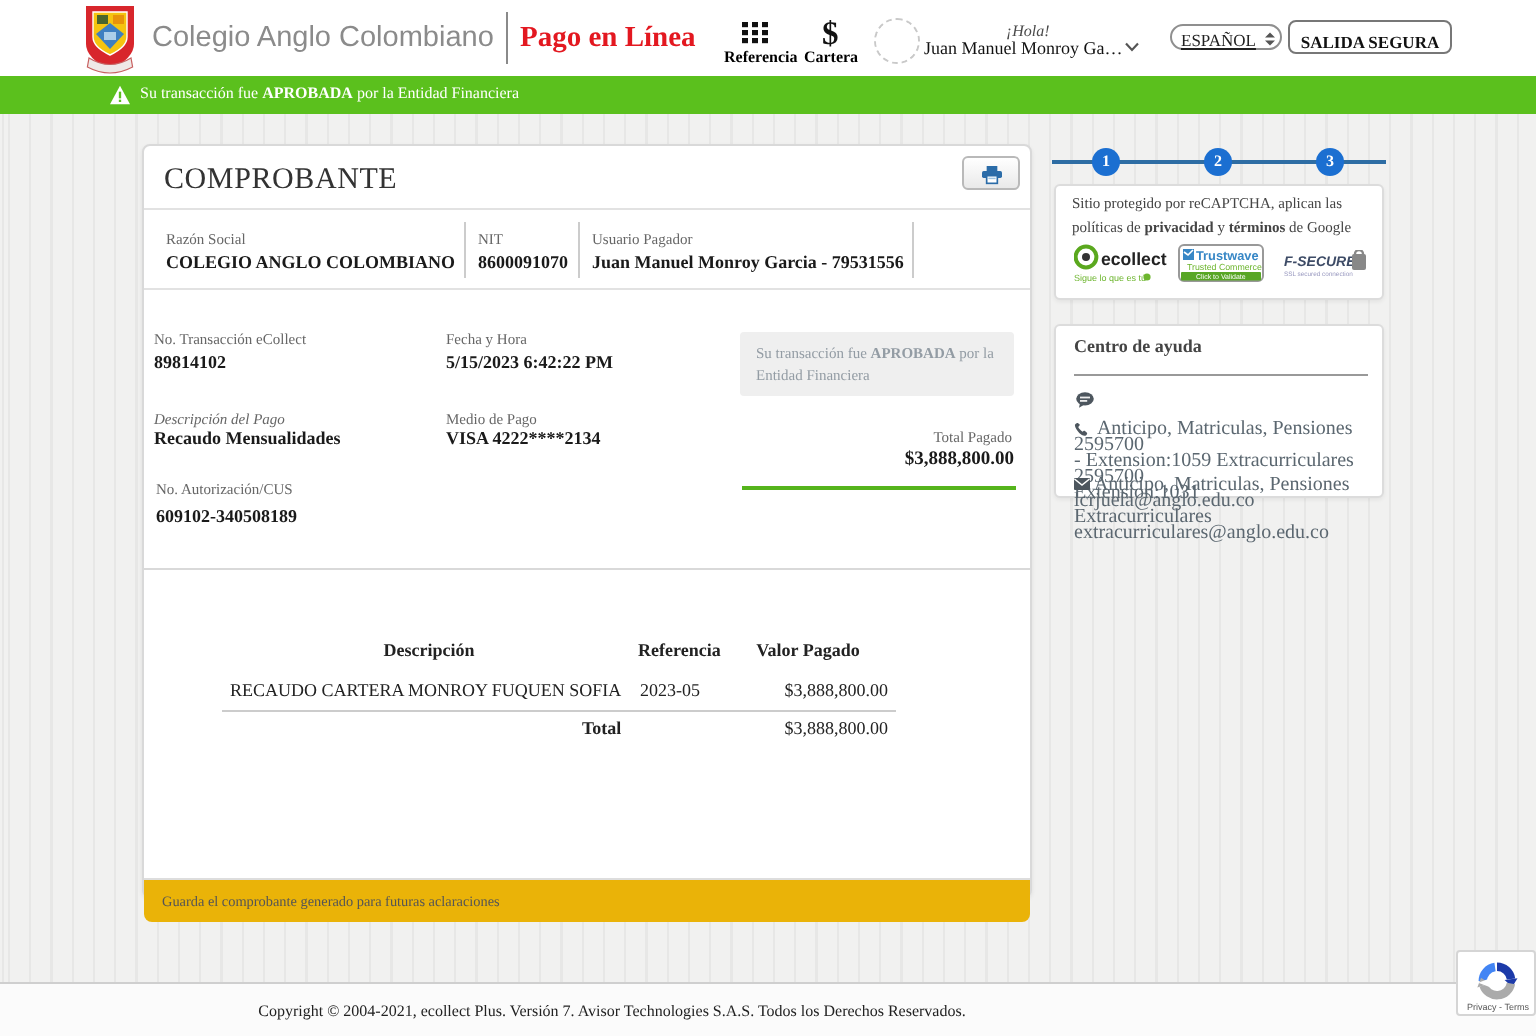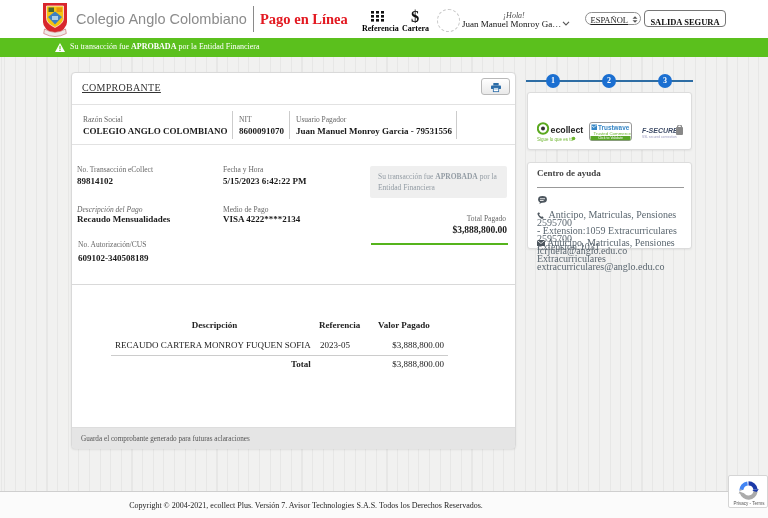--- a/index.html
+++ b/index.html
@@ -25,21 +25,21 @@
      background-position:4px 0; }
 
   
   #foot { position:absolute; left:0; top:491px; width:768px; height:27px; background:#fbfbfb; border-top:1px solid #cfcfcf; }
   #foot .c { position:absolute; top:9px; width:612px; text-align:center; font-size:8px; color:#222; }
 
   
   #card { position:absolute; left:71px; top:72px; width:445px; height:377px; background:#fff;
           border:1px solid #d9d9d9; border-radius:4px; box-shadow:0 1px 2px rgba(0,0,0,.08); }
   #cardhead { position:absolute; left:0; top:0; width:100%; height:32px; border-bottom:1px solid #e2e2e2; }
-  #cardhead .t { position:absolute; left:10px; top:9px; font-size:10px; letter-spacing:.3px; color:#333;text-decoration:underline; }
+  #cardhead .t { position:absolute; left:10px; top:9px; font-size:15px; letter-spacing:.3px; color:#333; }
   #printbtn { position:absolute; left:409px; top:5px; width:29px; height:17px; border:1px solid #b9b9b9; border-radius:3px;
               background:linear-gradient(#ffffff,#e9e9e9); }
 
   .lbl { font-size:7.5px; color:#666; }
   .val { font-size:9px; font-weight:bold; color:#1a1a1a; }
 
   
   #sec1 { position:absolute; left:0; top:32px; width:100%; height:40px; border-bottom:1px solid #e2e2e2; }
   .vdiv { position:absolute; top:6px; height:28px; width:1px; background:#cccccc; }
 
@@ -48,21 +48,21 @@
              color:#939ca4; font-size:7.5px; padding:5px 8px; line-height:11.2px; }
   #greenline { position:absolute; left:299px; top:170px; width:137px; height:1.8px; background:#55b41c; }
 
   #sechr { position:absolute; left:0px; top:211px; width:443px; height:1px; background:#d9d9d9; }
 
   
   .th { position:absolute; font-size:9px; font-weight:bold; color:#222; }
   .td { position:absolute; font-size:9px; color:#222; }
   #tline { position:absolute; left:39px; top:282px; width:337px; height:1px; background:#ccc; }
 
-  #cardfoot { position:absolute; left:0; top:354px; width:443px; height:22px; background:#e5e5e5;
+  #cardfoot { position:absolute; left:0; top:366px; width:443px; height:22px; background:#eab308;
               border-top:1px solid #ddd; border-radius:0 0 4px 4px; }
   #cardfoot .t { position:absolute; left:9px; top:7px; font-size:7.2px; color:#555; }
 
   
   #stepline { position:absolute; left:526px; top:80px; width:167px; height:2px; background:#2e6da4; }
   .step { position:absolute; top:74px; width:14px; height:14px; border-radius:50%; background:#1b6fd1; color:#fff;
           font-size:8px; font-weight:bold; text-align:center; line-height:14px; }
 
   #capbox { position:absolute; left:527px; top:92px; width:165px; height:58px; background:#fff;
             border:1px solid #dcdcdc; border-radius:3px; box-shadow:0 1px 2px rgba(0,0,0,.06); }
@@ -203,20 +203,21 @@
         <span class="t">Guarda el comprobante generado para futuras aclaraciones</span>
       </div>
   </div>
 
   <div id="stepline"></div>
   <div class="step" style="left:546px;">1</div>
   <div class="step" style="left:602px;">2</div>
   <div class="step" style="left:658px;">3</div>
 
   <div id="capbox">
+    <div class="txt">Sitio protegido por reCAPTCHA, aplican las políticas de <b>privacidad</b> y <b>términos</b> de Google</div>
 
     <svg class="abs" style="left:9px;top:29px" width="50" height="22" viewBox="0 0 50 22">
       <circle cx="6" cy="6.5" r="5.2" fill="#fff" stroke="#5aa81e" stroke-width="2"></circle>
       <circle cx="6" cy="6.5" r="2" fill="#333"></circle>
       <text x="13.5" y="10.5" font-family="Liberation Sans" font-size="8.8" font-weight="bold" fill="#222">ecollect</text>
       <text x="0" y="18.5" font-family="Liberation Sans" font-size="4.5" fill="#6cb52d">Sigue lo que es tú</text>
       <circle cx="36.5" cy="16.5" r="1.8" fill="#6cb52d"></circle>
     </svg>
 
     <svg class="abs" style="left:61px;top:28.5px" width="43px" height="19" viewBox="0 0 43 19">

